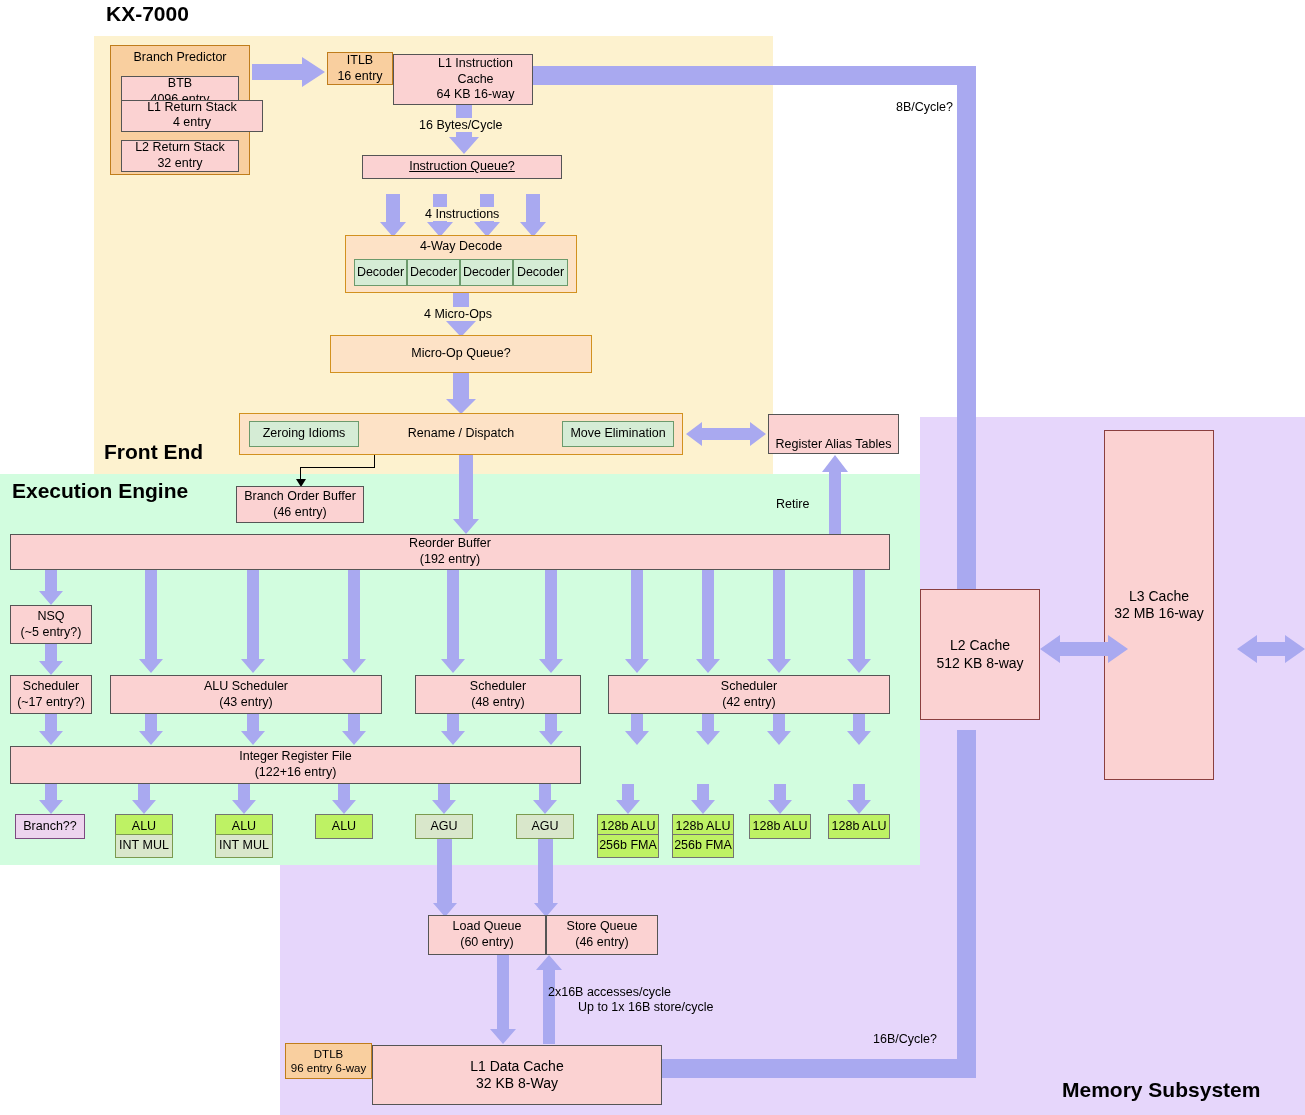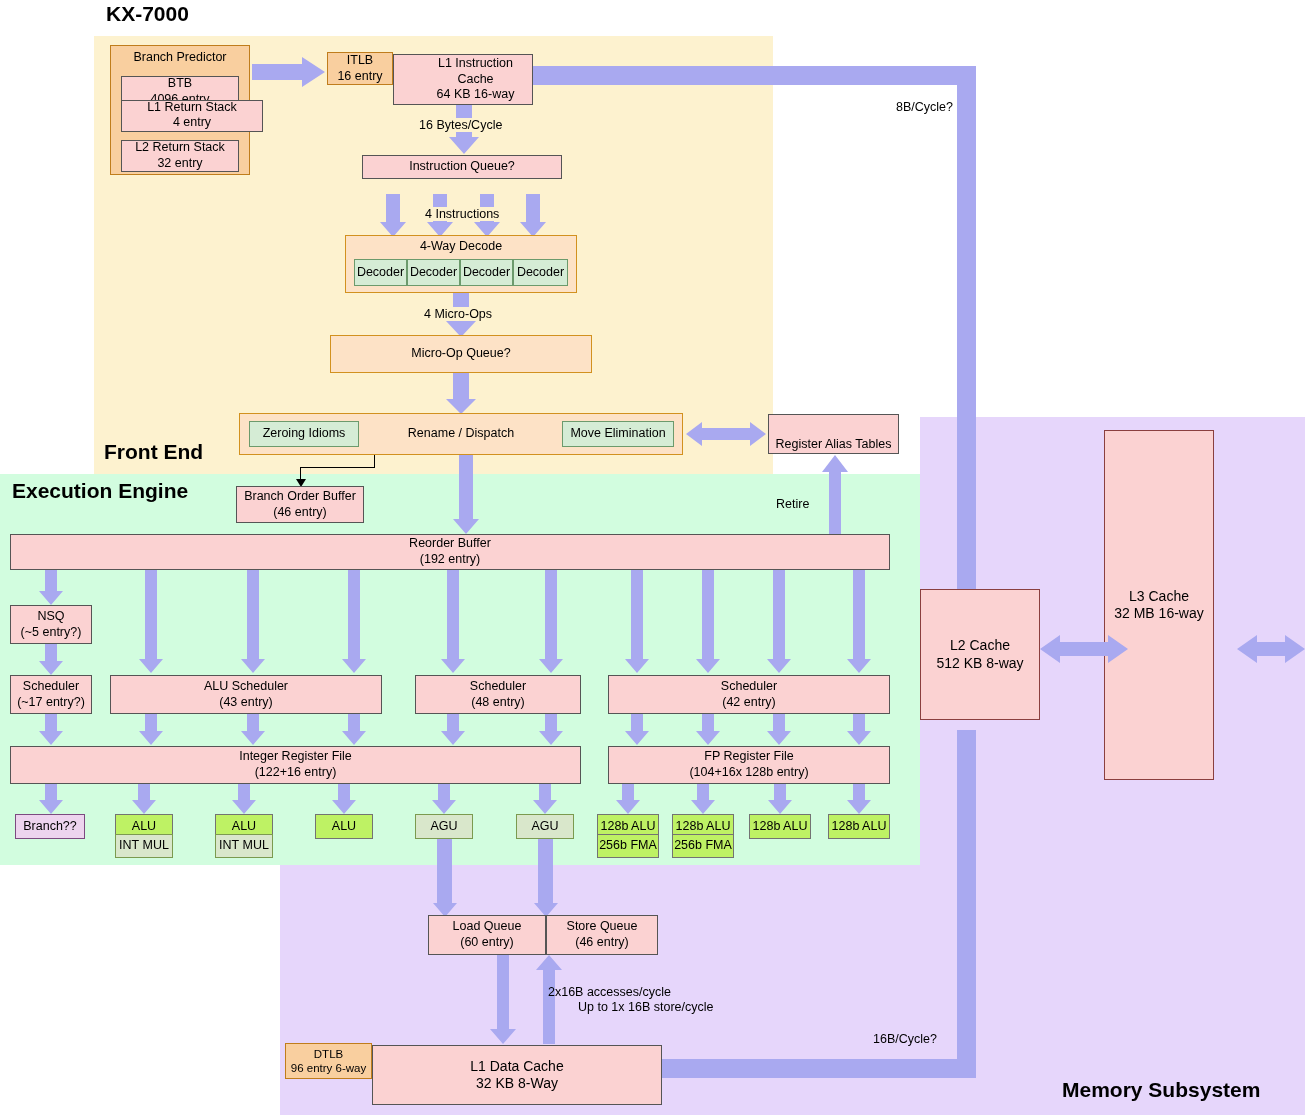--- a/index.html
+++ b/index.html
@@ -92,21 +92,21 @@
 
   <div class="lbl" style="left:896px;top:100px;">8B/Cycle?</div>
 
   <div class="arrow" style="left:447px;top:105px;">
     <svg width="34" height="50" viewBox="0 0 34 50">
       <polygon points="9,0 25,0 25,32 32,32 17,49 2,32 9,32" fill="#a9a9f0"></polygon>
     </svg>
   </div>
   <div class="lbl" style="left:417px;top:118px;background:#fdf2cf;padding:0 2px;">16 Bytes/Cycle</div>
 
-  <div class="box pinkg" style="left:362px;top:155px;width:200px;height:24px;">
+  <div class="box pinkg" style="left:362px;top:155px;width:200px;height:24px;text-decoration:underline;">
     <div>Instruction Queue?</div>
   </div>
 
   <div class="arrow" style="left:378px;top:194px;">
     <svg width="30" height="44" viewBox="0 0 30 44">
         <polygon points="8,0 22,0 22,28 28,28 15,43 2,28 8,28" fill="#a9a9f0"></polygon>
       </svg>
   </div>
   <div class="arrow" style="left:425px;top:194px;">
     <svg width="30" height="44" viewBox="0 0 30 44">
@@ -332,24 +332,20 @@
   <div class="arrow" style="left:845px;top:714px;">
     <svg width="28" height="32" viewBox="0 0 28 32">
         <polygon points="8,0 20,0 20,17 26,17 14,31 2,17 8,17" fill="#a9a9f0"></polygon>
       </svg>
   </div>
 
   <div class="box pinkg" style="left:10px;top:746px;width:571px;height:38px;">
     <div>Integer Register File</div>
     <div>(122+16 entry)</div>
   </div>
-  <div class="box pinkg" style="left:608px;top:746px;width:282px;height:38px;">
-    <div>FP Register File</div>
-    <div>(104+16x 128b entry)</div>
-  </div>
 
   <div class="arrow" style="left:37px;top:784px;">
     <svg width="28" height="31" viewBox="0 0 28 31">
         <polygon points="8,0 20,0 20,16 26,16 14,30 2,16 8,16" fill="#a9a9f0"></polygon>
       </svg>
   </div>
   <div class="arrow" style="left:130px;top:784px;">
     <svg width="28" height="31" viewBox="0 0 28 31">
         <polygon points="8,0 20,0 20,16 26,16 14,30 2,16 8,16" fill="#a9a9f0"></polygon>
       </svg>

